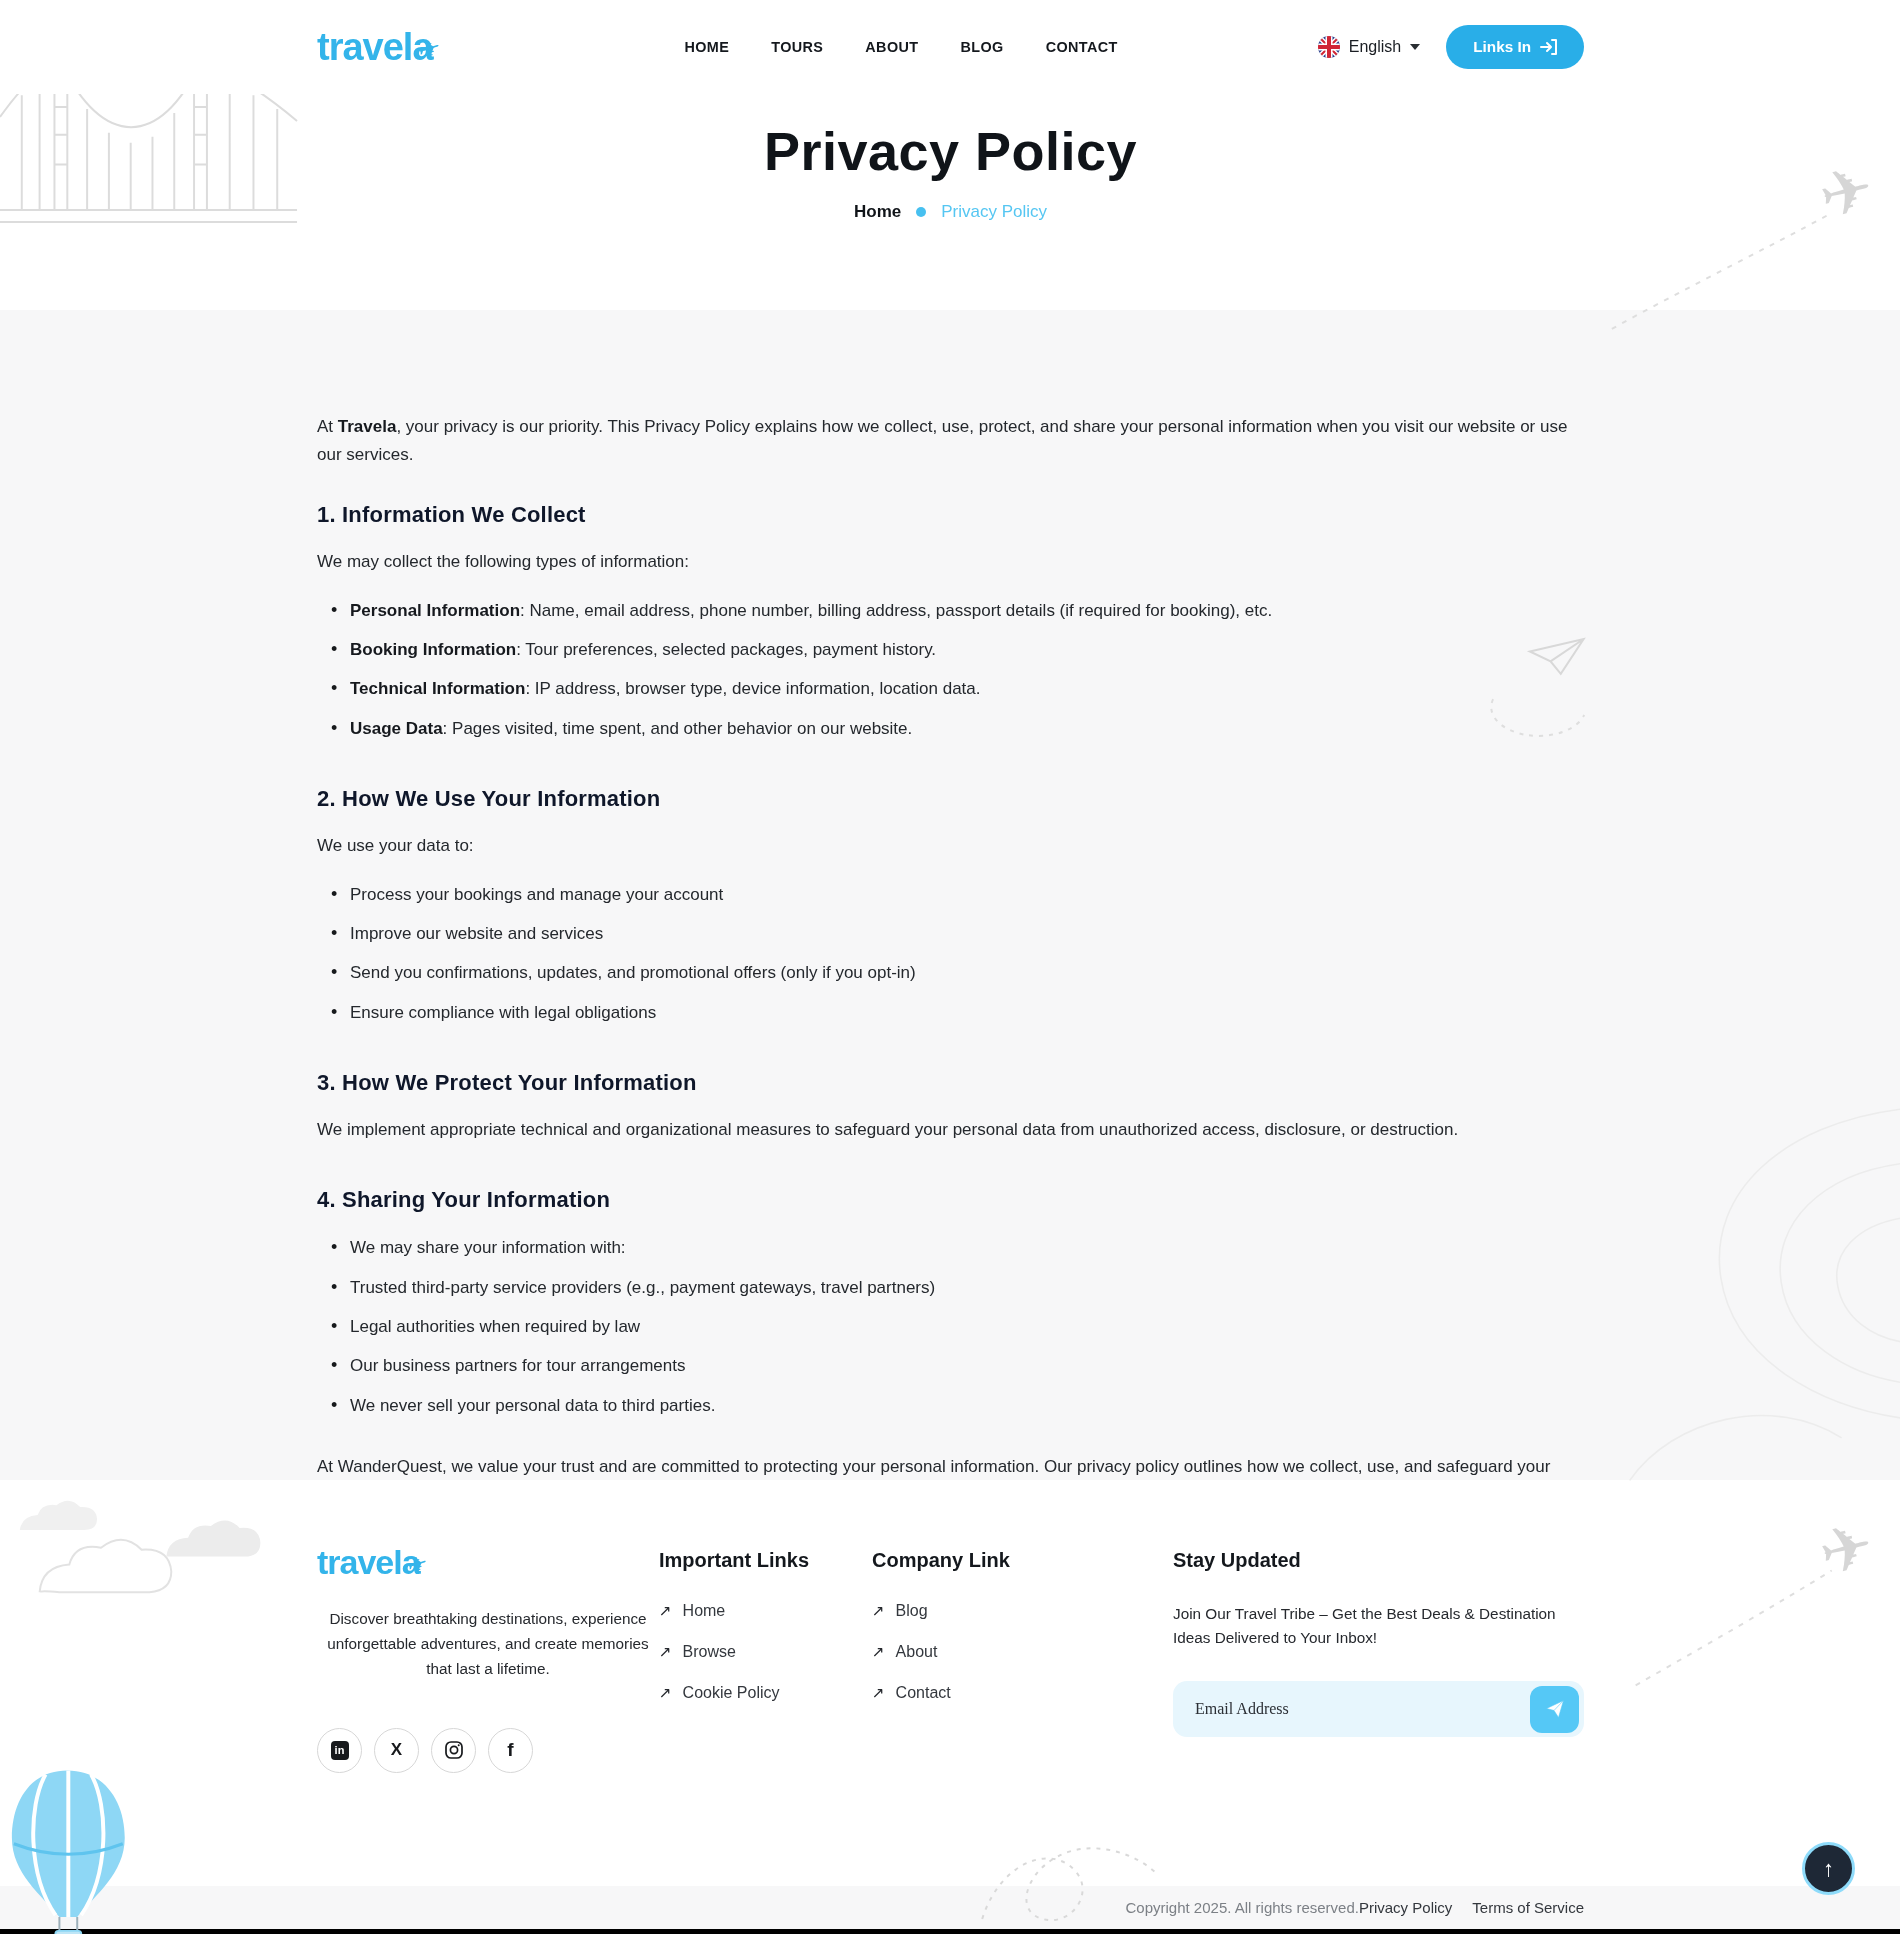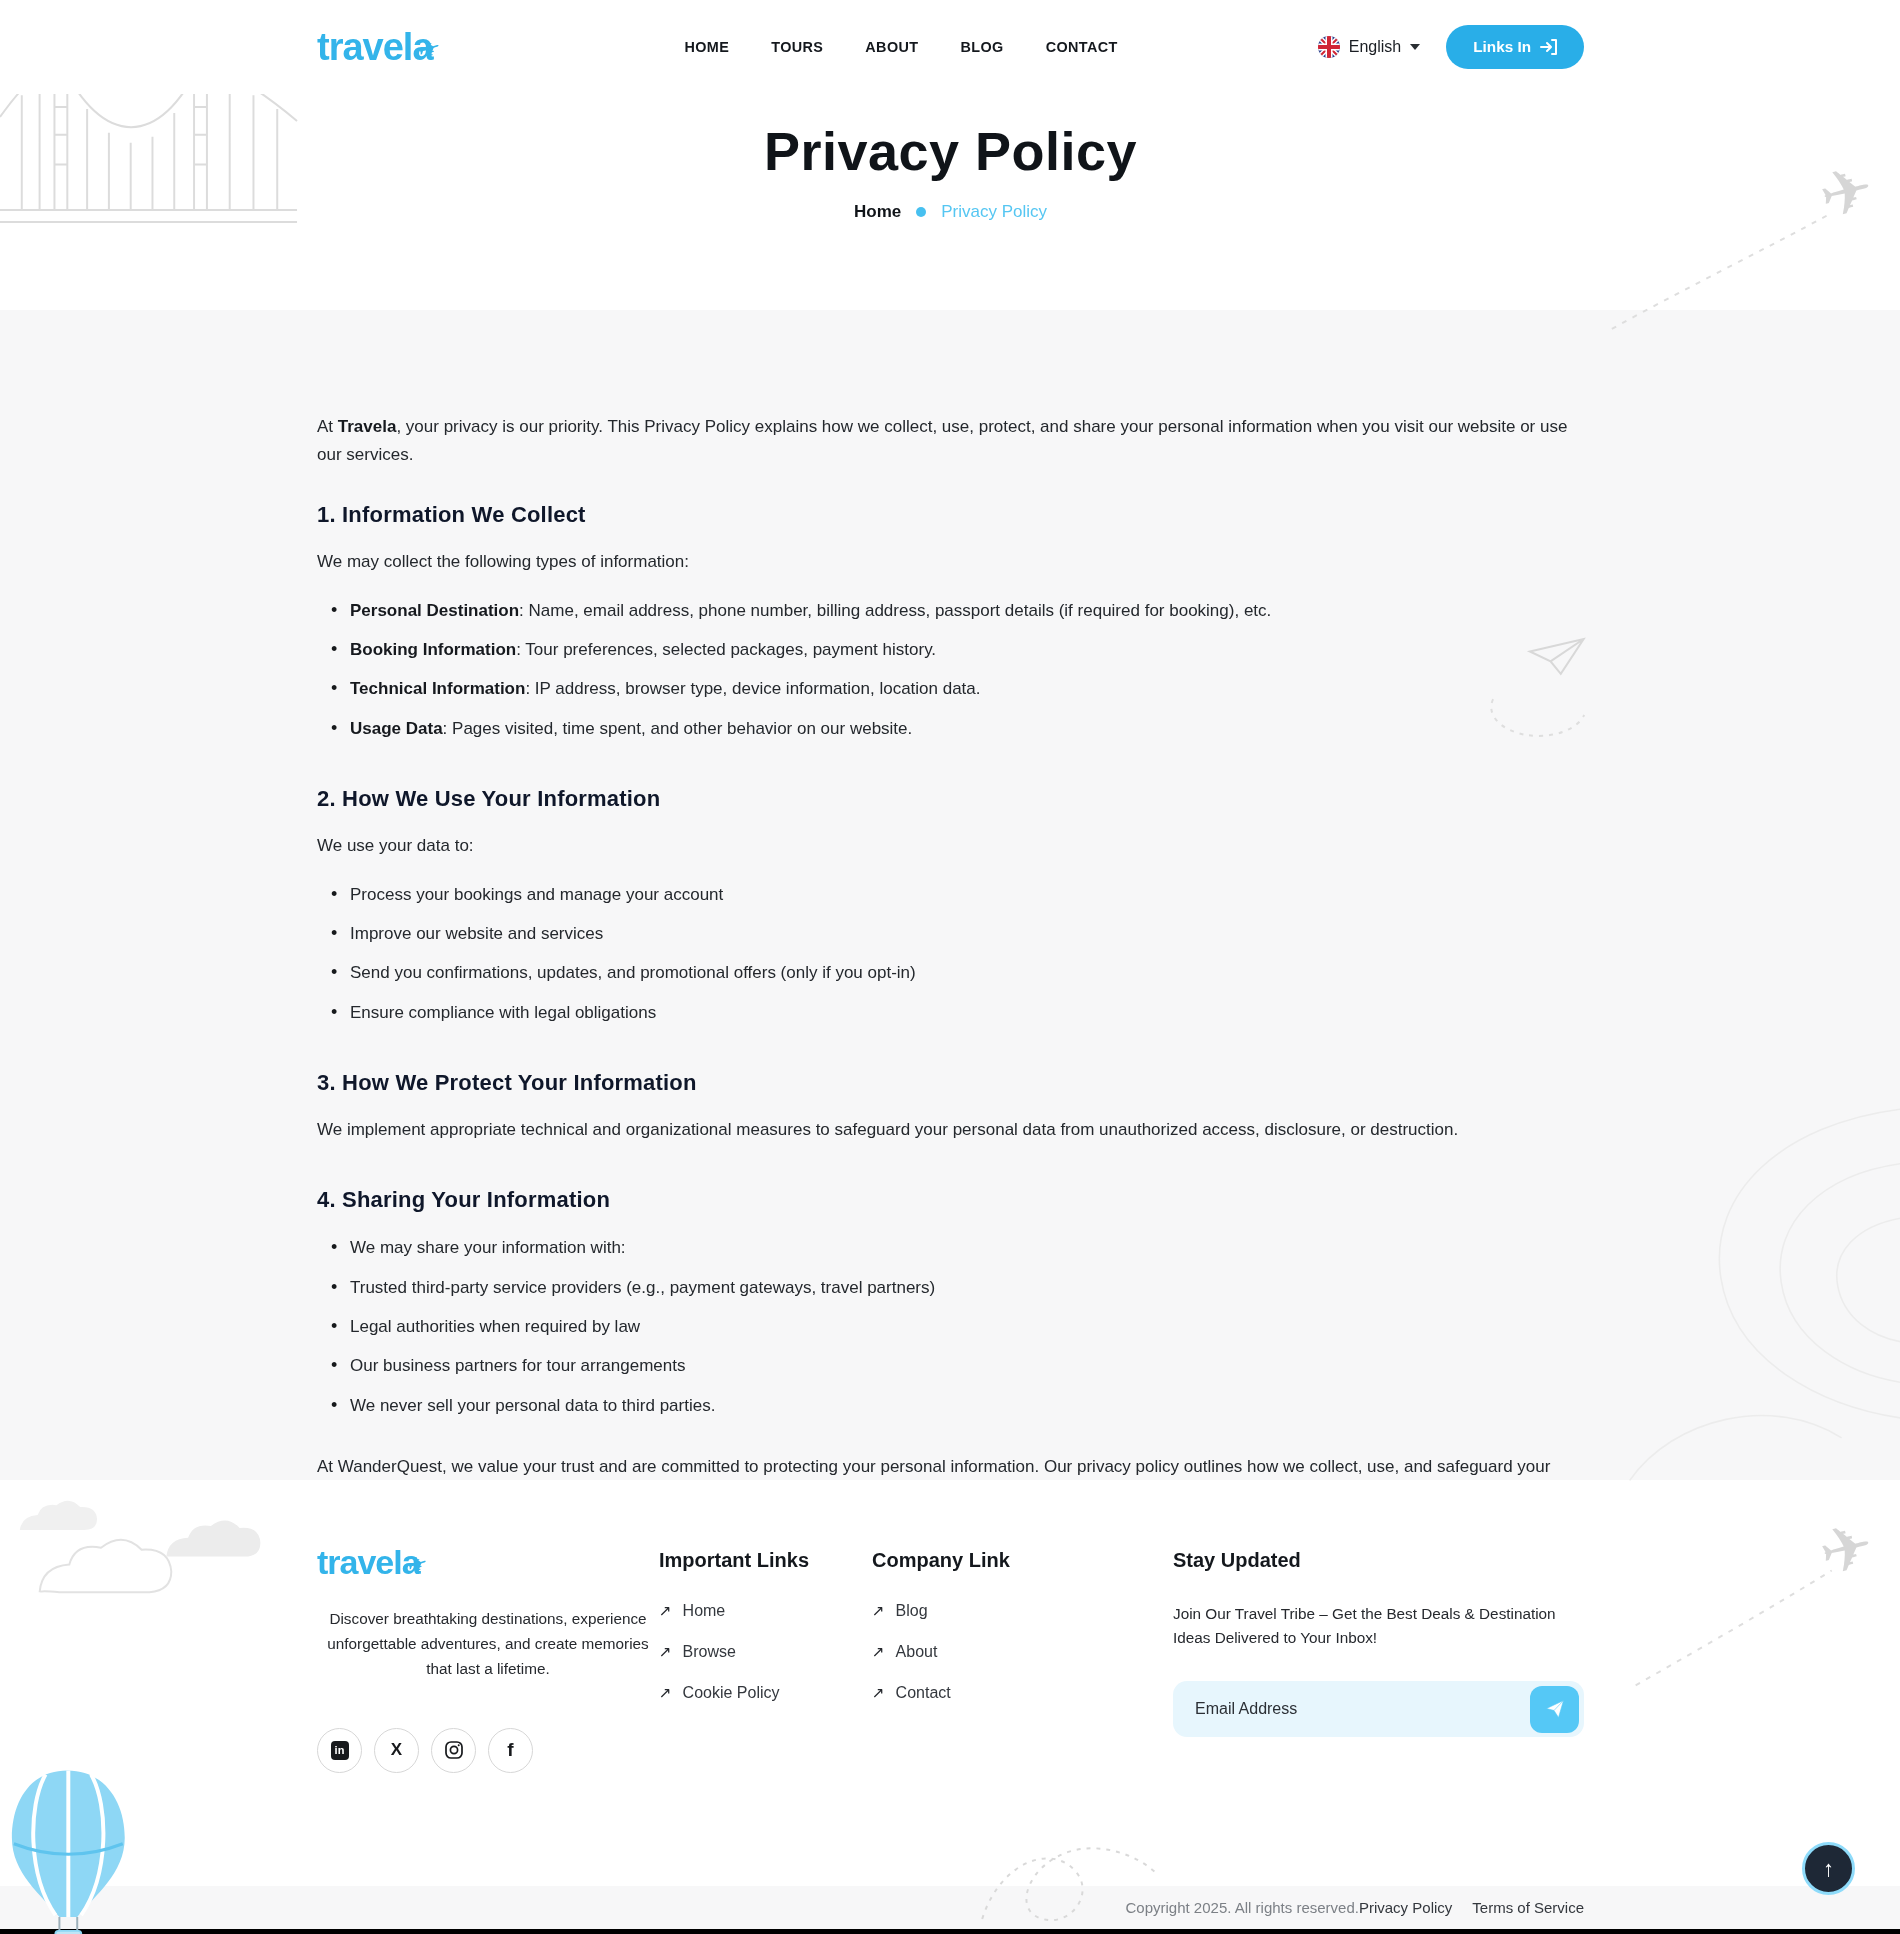--- a/index.html
+++ b/index.html
@@ -60,21 +60,21 @@
   .x-glyph { font-weight:700; font-size:17px; color:#17191c; }
   .fb-glyph { font-weight:700; font-size:19px; color:#17191c; }
   .fcol-links { width:213px; padding-top:6px; }
   .fcol-links h4, .fcol-news h4 { font-size:20px; font-weight:700; color:#14181d; margin-bottom:30px; }
   .flink-list { list-style:none; }
   .flink-list li { margin-bottom:23px; }
   .flink { font-size:16px; color:#33373d; cursor:pointer; display:flex; align-items:center; gap:11px; }
   .flink .arrow { font-size:15px; color:#26292e; }
   .fcol-news { width:411px; margin-left:auto; padding-top:6px; }
   .news-text { font-size:15.3px; line-height:1.6; color:#26292e; margin-bottom:30px; }
-  .news-form { position:relative; }
+  .news-form { position:relative;font-family:Liberation Serif, serif; }
   .news-input { width:100%; height:56px; border:none; border-radius:14px; background:#e7f6fd; padding:0 69px 0 22px; font-size:16px; color:#23272c; font-family:inherit; outline:none; }
   .news-input::placeholder { color:#2b2f35; }
   .send-btn { position:absolute; right:5px; top:5px; width:49px; height:47px; border:none; border-radius:12px; background:#55c8f6; display:flex; align-items:center; justify-content:center; cursor:pointer; }
 
   
   .bottombar { height:43px; background:#f7f7f8; position:relative; }
   .bottombar-inner { max-width:1267px; margin:0 auto; height:100%; display:flex; align-items:center; justify-content:flex-end; position:relative; z-index:2; }
   .copyright { font-size:15px; color:#7c8086; }
   .legal-links { display:flex; gap:20px; }
   .legal-links a { font-size:15px; color:#33373d; cursor:pointer; text-decoration:none; }
@@ -192,21 +192,21 @@
   </section>
 
   <section class="content">
     <div class="container">
       <p class="intro"><span>At </span><strong>Travela</strong><span>, your privacy is our priority. This Privacy Policy explains how we collect, use, protect, and share your personal information when you visit our website or use our services.</span></p>
 
       <h3 class="first">1. Information We Collect</h3>
       <p class="lead">We may collect the following types of information:</p>
       <ul>
 
-      <li><strong>Personal Destination</strong><span>: Name, email address, phone number, billing address, passport details (if required for booking), etc.</span></li>
+      <li><strong>Personal Information</strong><span>: Name, email address, phone number, billing address, passport details (if required for booking), etc.</span></li>
           <li><strong>Booking Information</strong><span>: Tour preferences, selected packages, payment history.</span></li>
           <li><strong>Technical Information</strong><span>: IP address, browser type, device information, location data.</span></li>
           <li><strong>Usage Data</strong><span>: Pages visited, time spent, and other behavior on our website.</span></li>
         </ul>
 
       <h3>2. How We Use Your Information</h3>
       <p class="lead">We use your data to:</p>
       <ul>
 
       <li><strong></strong><span>Process your bookings and manage your account</span></li>

